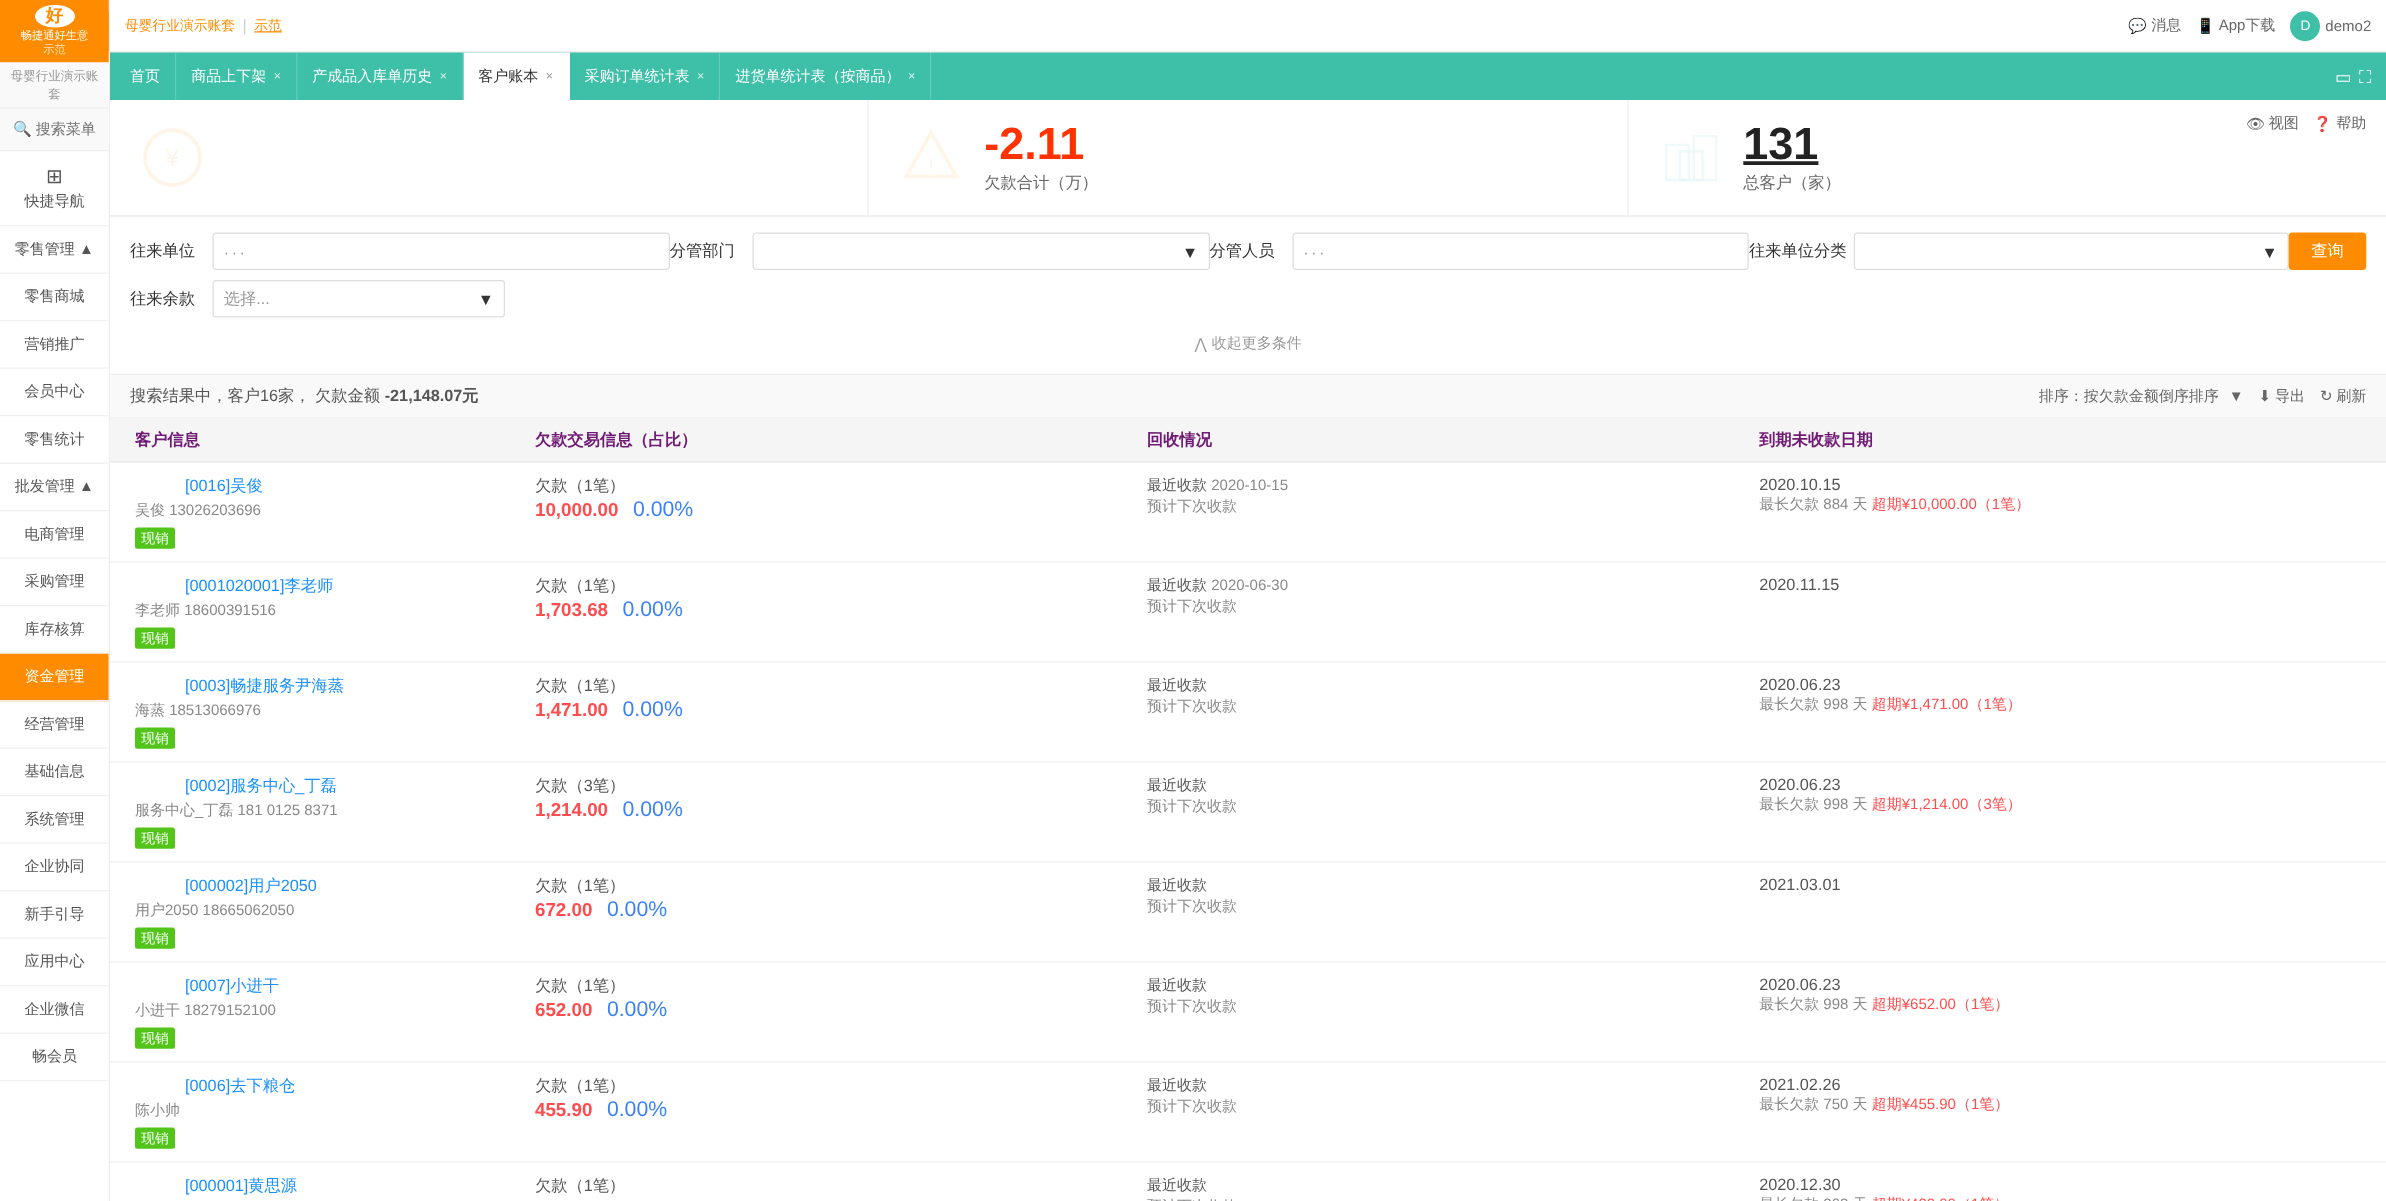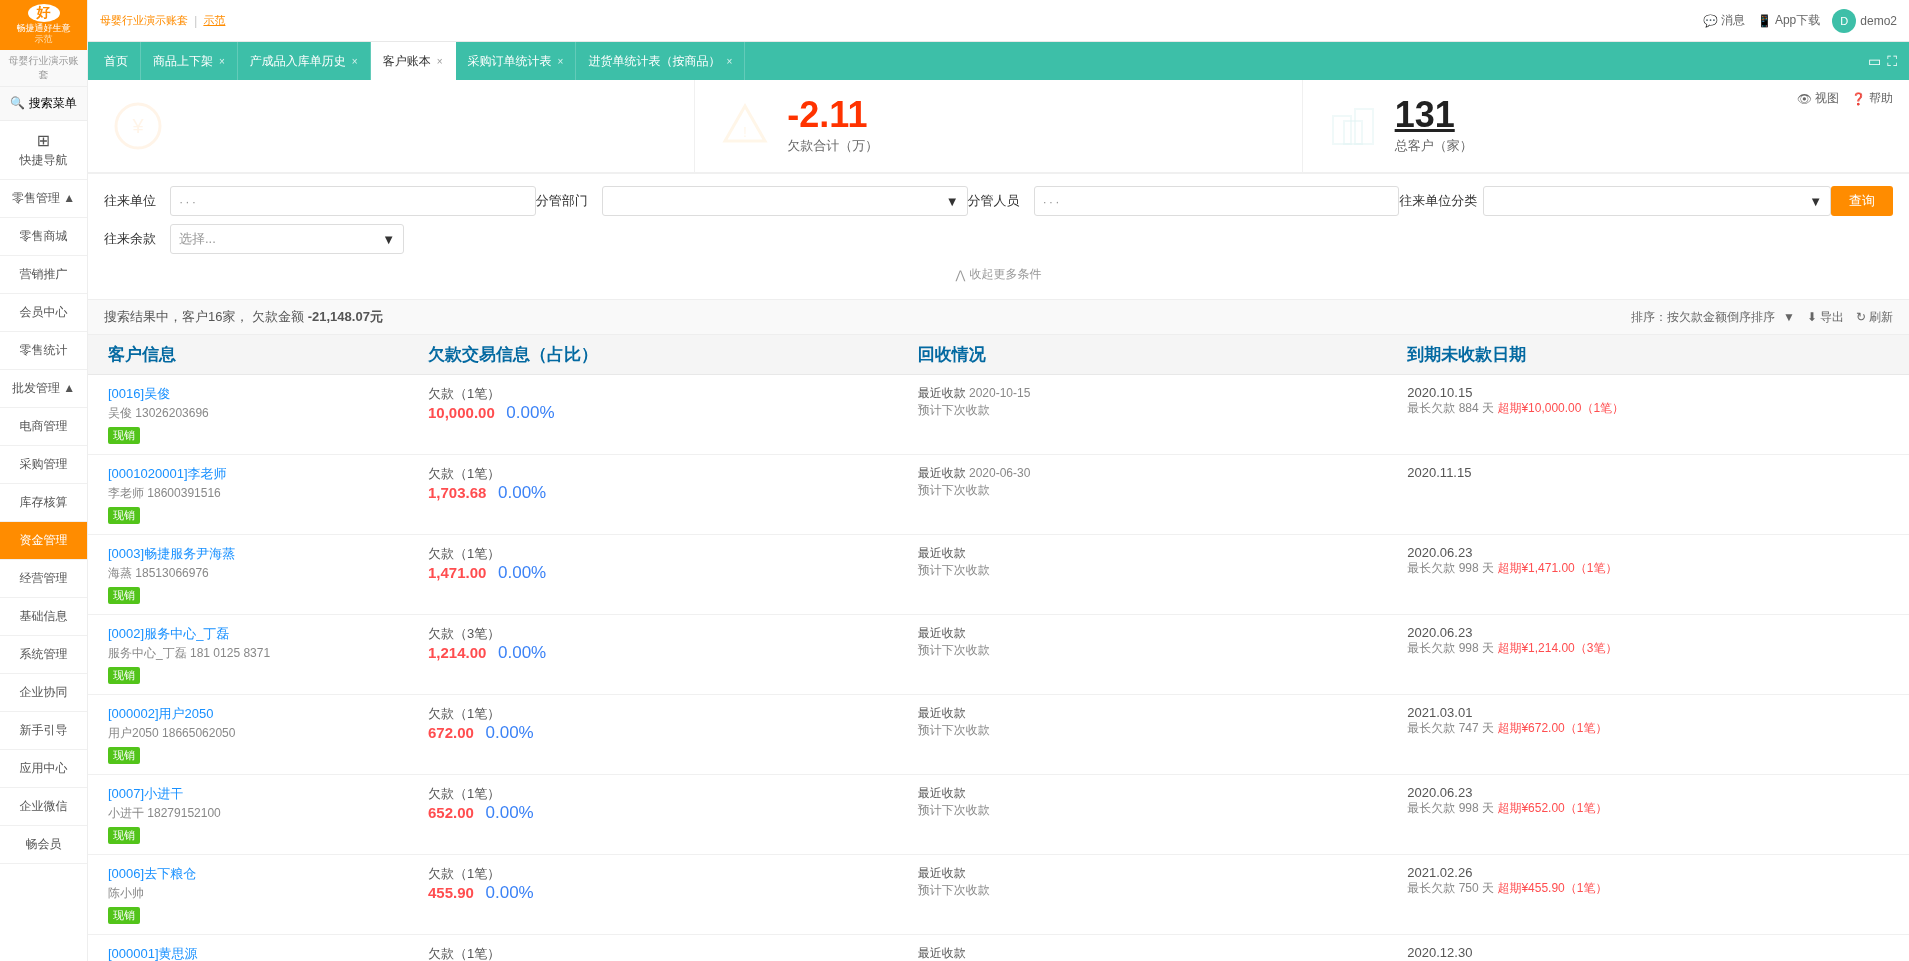--- a/index.html
+++ b/index.html
@@ -5,21 +5,21 @@
     * { box-sizing: border-box; margin: 0; padding: 0; }
     body { font-family: "Microsoft YaHei", "PingFang SC", Arial, sans-serif; font-size: 13px; background: #f5f5f5; color: #333; }
 
     
     .app-wrapper { display: flex; height: 961px; overflow: hidden; }
     .sidebar { width: 88px; background: #fff; border-right: 1px solid #eee; display: flex; flex-direction: column; flex-shrink: 0; }
     .main-area { flex: 1; display: flex; flex-direction: column; overflow: hidden; }
 
     
     .sidebar-logo { background: #ff8c00; padding: 10px 0; text-align: center; color: #fff; font-size: 11px; height: 50px; display: flex; align-items: center; justify-content: center; flex-direction: column; }
-    .sidebar-search { background: #f9f9f9; border-bottom: 1px solid #eee; padding: 8px 4px; text-align: center; font-size: 12px; color: #000000; cursor: pointer; }
+    .sidebar-search { background: #f9f9f9; border-bottom: 1px solid #eee; padding: 8px 4px; text-align: center; font-size: 12px; color: #737373; cursor: pointer; }
     .sidebar-nav-item { padding: 10px 4px; text-align: center; font-size: 12px; color: #555; cursor: pointer; border-bottom: 1px solid #f0f0f0; }
     .sidebar-nav-item.active { background: #ff8c00; color: #fff; }
     .sidebar-nav-item .nav-icon { font-size: 16px; display: block; margin-bottom: 2px; }
 
     
     .top-bar { height: 42px; background: #fff; border-bottom: 1px solid #e8e8e8; display: flex; align-items: center; justify-content: space-between; padding: 0 12px; flex-shrink: 0; }
     .top-bar-left { display: flex; align-items: center; gap: 6px; }
     .top-bar-right { display: flex; align-items: center; gap: 12px; font-size: 12px; color: #666; }
 
     
@@ -63,26 +63,26 @@
     .collapse-btn { font-size: 12px; color: #999; cursor: pointer; display: flex; align-items: center; gap: 4px; }
 
     
     .results-bar { background: #f9f9f9; padding: 8px 16px; display: flex; align-items: center; justify-content: space-between; border-bottom: 1px solid #eee; }
     .results-info { font-size: 13px; color: #555; }
     .results-actions { display: flex; align-items: center; gap: 12px; font-size: 12px; color: #666; }
     .sort-select { display: flex; align-items: center; gap: 4px; cursor: pointer; text-align: right; }
 
     
     .data-table { background: #fff; }
-    .table-header { display: grid; grid-template-columns: 320px 1fr 1fr 1fr; padding: 8px 16px; background: #f5f5f5; border-bottom: 1px solid #e8e8e8; font-size: 17px; color: #0369a1; font-weight: bold; }
+    .table-header { display: grid; grid-template-columns: 320px 1fr 1fr 1fr; padding: 8px 16px; background: #f5f5f5; border-bottom: 1px solid #e8e8e8; font-size: 13px; color: #701a75; font-weight: bold; }
     .table-row { display: grid; grid-template-columns: 320px 1fr 1fr 1fr; padding: 10px 16px; border-bottom: 1px solid #f0f0f0; align-items: start; }
     .cell { padding: 0 4px; }
 
     
-    .customer-name { color: #1890ff; cursor: pointer; font-size: 13px; }
+    .customer-name { color: #1890ff; cursor: pointer; font-size: 13px; margin-left: 40px; }
     .customer-sub { font-size: 12px; color: #888; margin: 2px 0; }
     .tag-now { display: inline-block; background: #52c41a; color: #fff; font-size: 11px; padding: 1px 5px; border-radius: 2px; margin-top: 3px; }
 
     
     .debt-count { font-size: 13px; color: #555; }
     .debt-amount { font-size: 15px; color: #ff4d4f; font-weight: bold; }
     .debt-ratio { font-size: 17px; color: #3b82f6; margin-left: 8px; }
 
     
     .recovery-info { font-size: 12px; color: #555; }
@@ -482,24 +482,20 @@
             </div>
           </div>
           <div class="cell">
             <div class="recovery-info">
               <span>最近收款</span>
             </div>
             <div class="recovery-next">预计下次收款</div>
           </div>
           <div class="cell">
             <div class="due-date">2021.03.01</div>
-            <div class="overdue-info">
-              <span class="overdue-days">最长欠款 747 天</span>
-              <span class="overdue-amount" style="cursor:pointer;"> <span>超期¥672.00（1笔）</span></span>
-            </div>
           </div>
         </div>
 
         <div class="table-row">
           <div class="cell">
             <div class="customer-name">[0007]小进干</div>
             <div class="customer-sub">小进干 18279152100</div>
             <div class="tag-now">现销</div>
           </div>
           <div class="cell">

